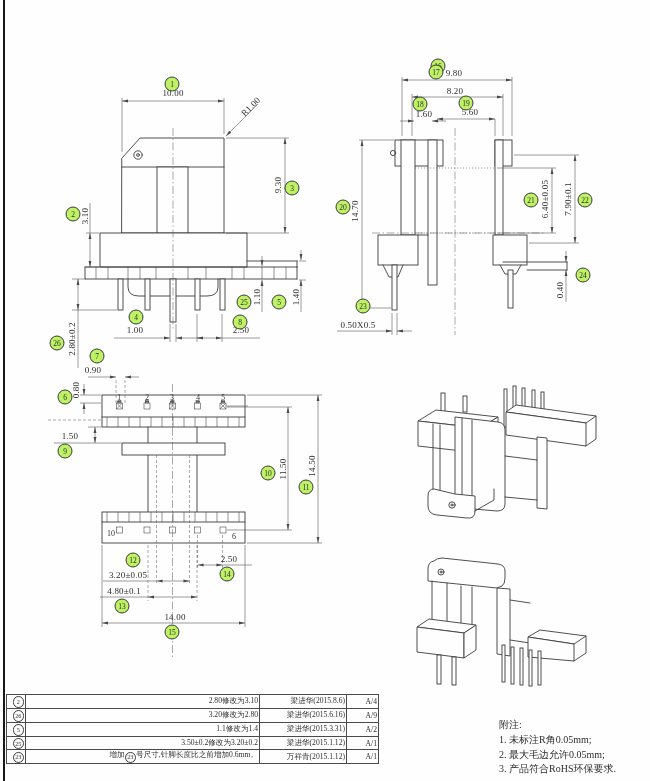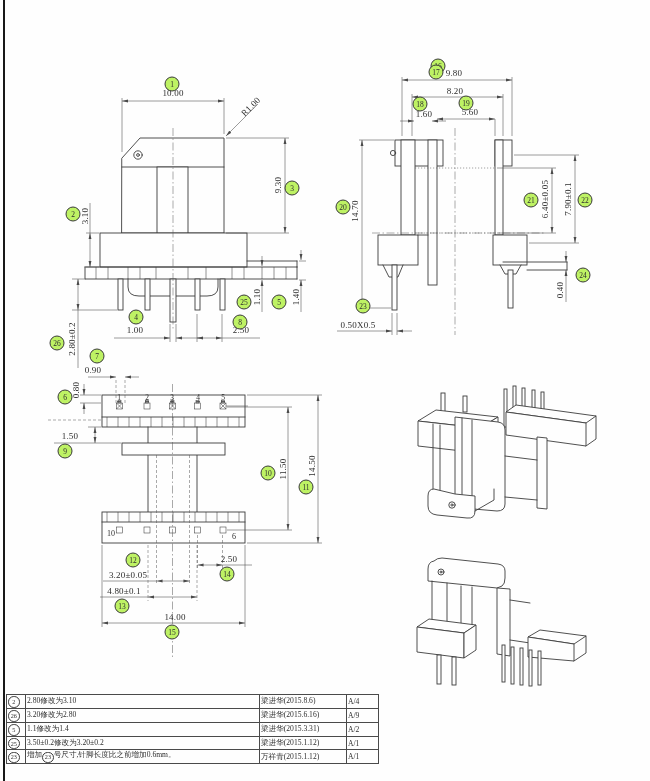--- a/index.html
+++ b/index.html
@@ -21,21 +21,21 @@
        font-size:7.5px;line-height:1;transform:translate(-50%,-50%);z-index:3}
   .dim,.dimv,.dimr{position:absolute;font-size:9px;white-space:nowrap;line-height:1;
        transform:translate(-50%,-50%);letter-spacing:.2px;z-index:2}
   .dimv{transform:translate(-50%,-50%) rotate(-90deg)}
   .dimr{transform:translate(-50%,-50%) rotate(-45deg)}
   .plabel{position:absolute;font-size:7.5px;line-height:1;transform:translate(-50%,-50%);
        text-decoration:underline;z-index:2}
   .plain{position:absolute;font-size:8px;line-height:1;transform:translate(-50%,-50%);z-index:2}
   table.rev{position:absolute;left:6px;top:694px;width:372px;border-collapse:collapse;
        table-layout:fixed;z-index:4;background:#fefefe;font-family:"Liberation Serif",serif}
-  .rev td{border:.9px solid #4a4a4a;height:9.8px;font-size:7.6px;text-align:left;
+  .rev td{border:.9px solid #4a4a4a;height:9.8px;font-size:7.6px;text-align:right;
        padding:0 1px;overflow:hidden;white-space:nowrap;color:#2e2e2e}
   .bal-sm{display:inline-flex;width:9.5px;height:9.5px;border:.7px solid #3a3a3a;border-radius:50%;
        align-items:center;justify-content:center;font-size:6.2px;line-height:1;vertical-align:-2px}
   .bal-sm:empty{display:none}
   .notes{position:absolute;left:499px;top:718px;font-size:10px;line-height:14.8px;
        white-space:nowrap;z-index:4}
 </style>
 </head>
 <body>
 
@@ -425,13 +425,19 @@
     <tr>
       <td><span class="bal-sm">23</span></td>
       <td><span>增加</span><span class="bal-sm">23</span><span>号尺寸,针脚长度比之前增加0.6mm。</span></td>
       <td>万祥青(2015.1.12)</td>
       <td>A/1</td>
     </tr>
 
   </tbody>
     </table>
 
+  <div class="notes">
+    <div>附注:</div>
+    <div>1. 未标注R角0.05mm;</div>
+    <div>2. 最大毛边允许0.05mm;</div>
+    <div>3. 产品符合RoHS环保要求.</div>
+  </div>
 </div>
 
 </body></html>

